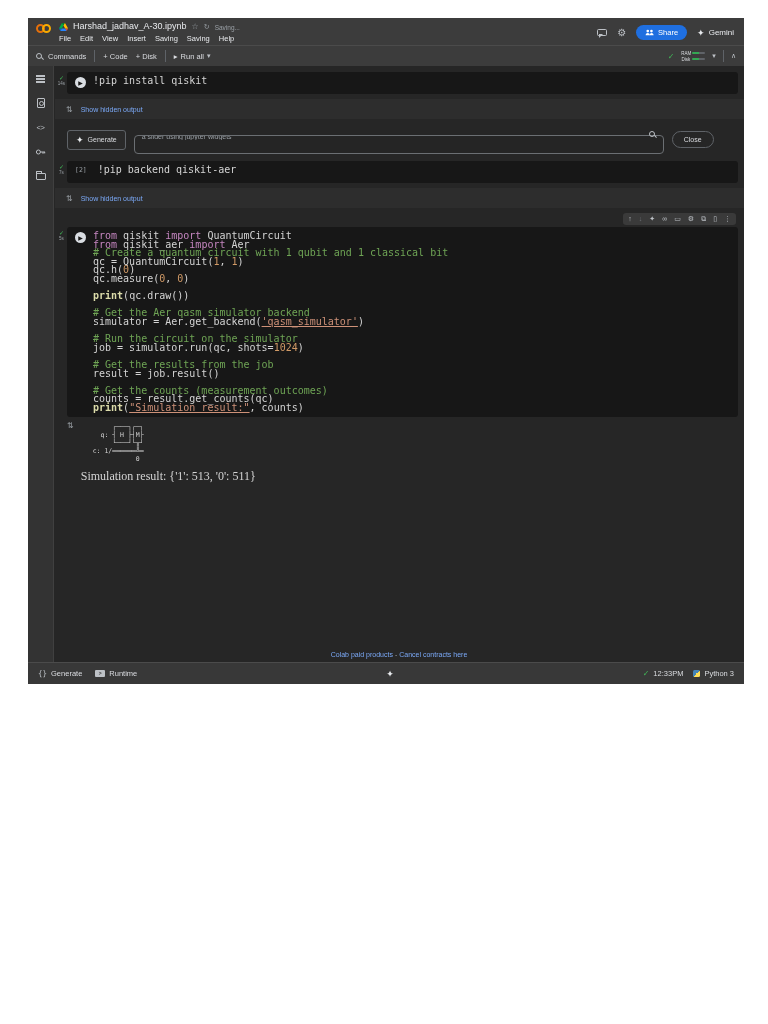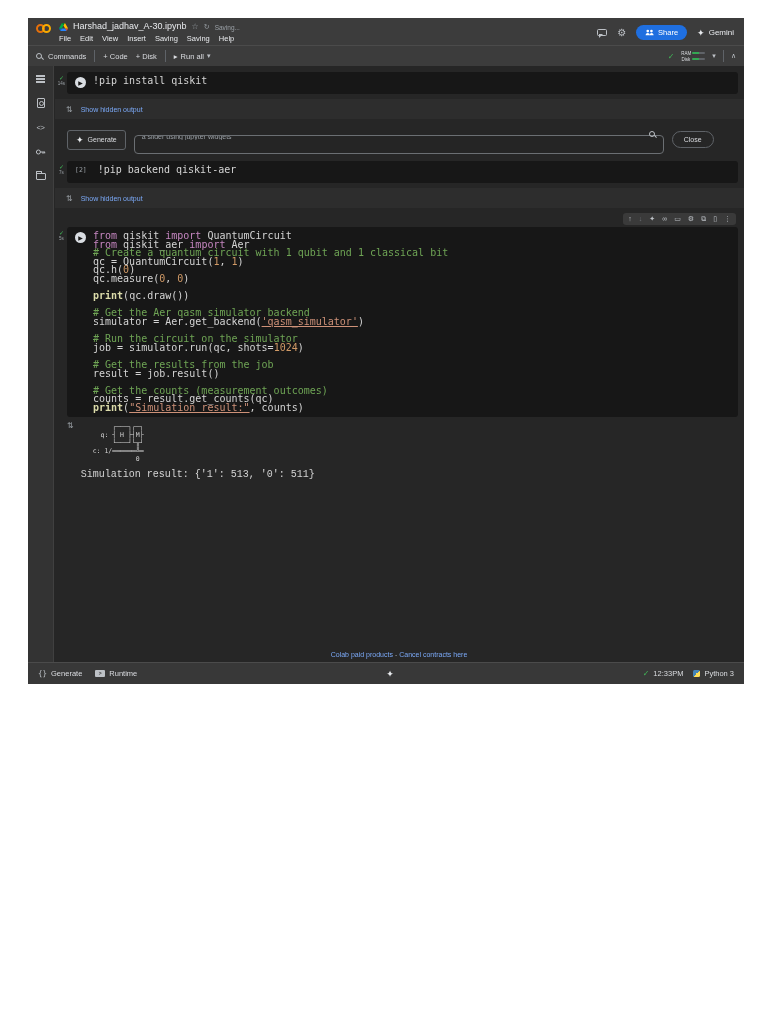--- a/index.html
+++ b/index.html
@@ -83,21 +83,21 @@
   
   .cell-toolbar-row { display:flex; justify-content:flex-end; margin:2px 8px 2px 0; }
   .cell-toolbar { background:#3a3a3a; border-radius:3px; padding:2px 5px; display:flex; gap:7px; }
   .ct-icon { color:#bdc1c6; font-size:7px; line-height:8px; }
   .ct-icon.dim { color:#6f7378; }
 
   
   .output-block { display:flex; gap:7px; margin:4px 6px 0 13px; }
   .output-body { color:#d4d4d4; }
   .circuit { font-family:"DejaVu Sans Mono", monospace; font-size:6.5px; line-height:8px; white-space:pre; color:#d4d4d4; margin:2px 0 6px 12px; }
-  .result-line { font-family:Liberation Mono, monospace; font-size:10px; color:#d4d4d4; white-space:pre; }
+  .result-line { font-family:Liberation Serif, serif; font-size:12px; color:#d4d4d4; white-space:pre; }
 
   .footer-link { position:absolute; bottom:4px; left:0; width:100%; text-align:center; font-size:7px; }
   .footer-link .lnk { color:#7ba9f7; }
   .footer-link .dash { color:#9aa0a6; }
 
   
   .statusbar { height:22px; background:#383838; border-top:1px solid #4b4b4b; display:flex; align-items:center; padding:0 10px; color:#dadce0; font-size:7.5px; }
   .sb-left { display:flex; align-items:center; gap:13px; }
   .sb-item { display:flex; align-items:center; gap:4px; }
   .braces { color:#bdc1c6; font-size:7.5px; font-family:"DejaVu Sans Mono",monospace; }

